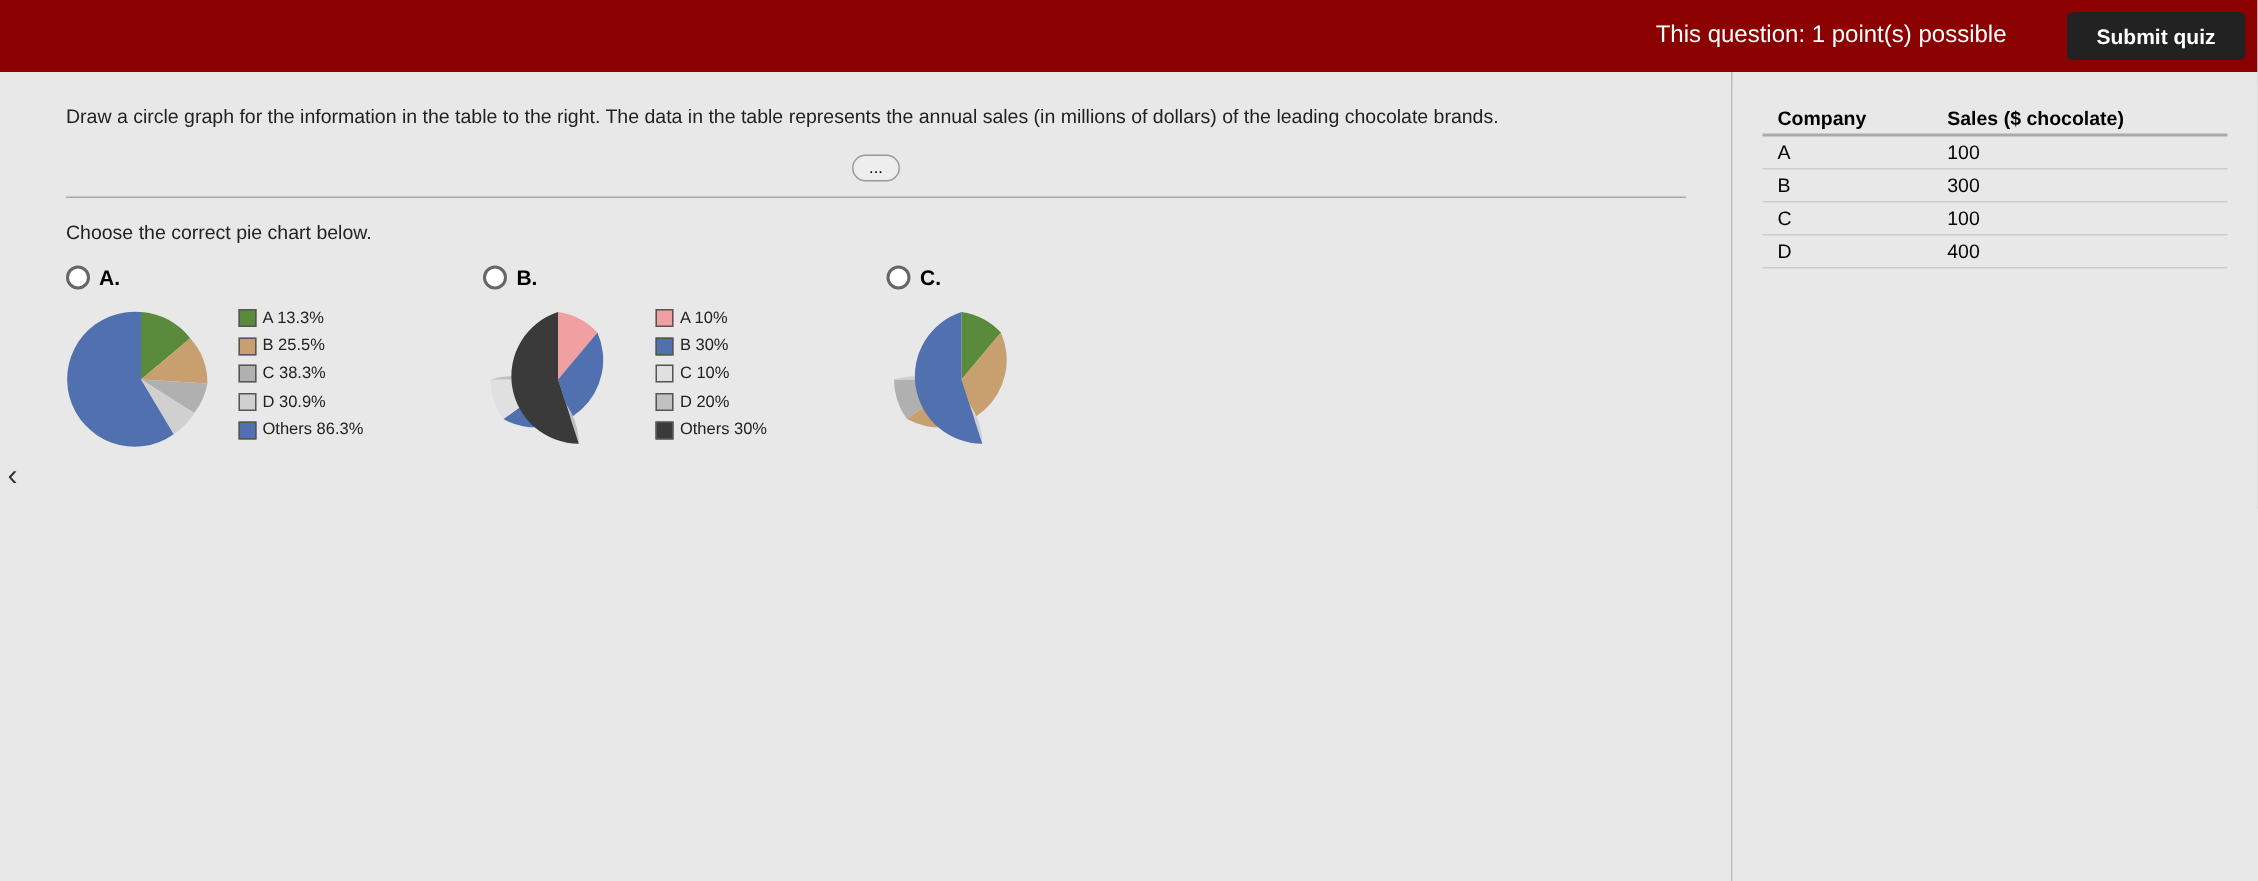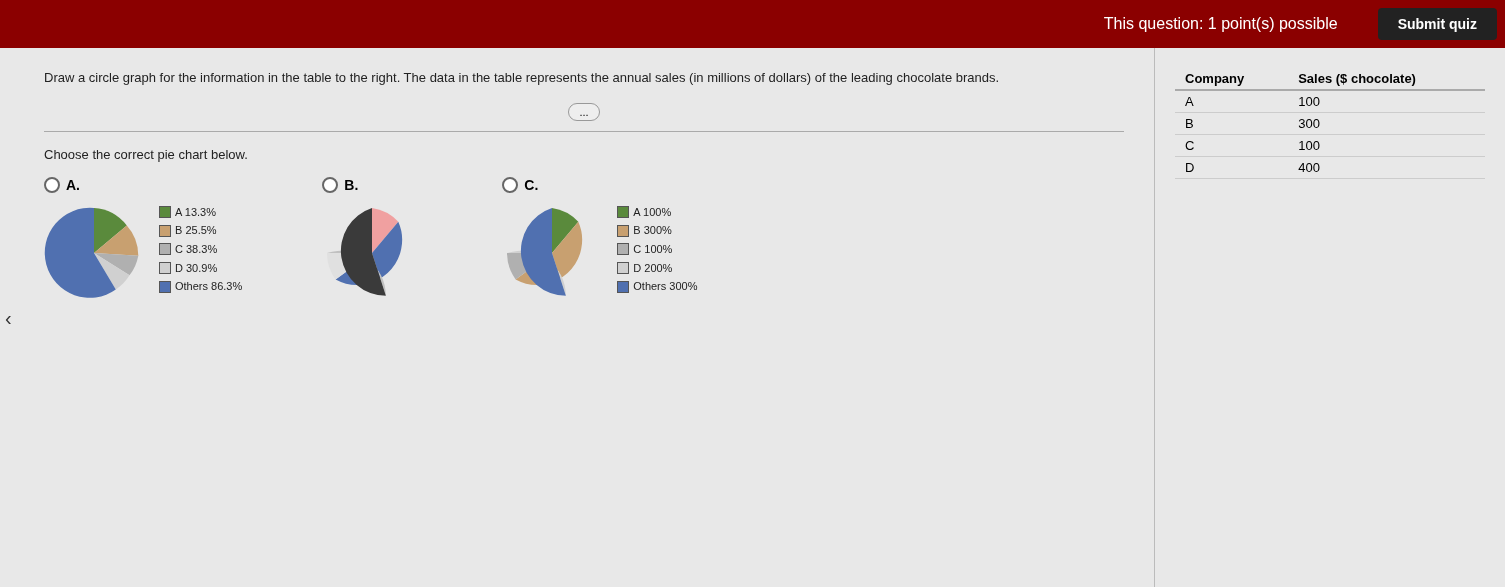--- a/index.html
+++ b/index.html
@@ -234,61 +234,61 @@
 
               <path d="M50,50 L76.3,18.7 A45,45 0 0,1 13.6,76.4 Z" fill="#5070b0"></path>
 
               <path d="M50,50 L13.6,76.4 A45,45 0 0,1 5,50 Z" fill="#e0e0e0"></path>
 
               <path d="M50,50 L5,50 A45,45 0 0,1 63.9,92.8 Z" fill="#c0c0c0"></path>
 
               <path d="M50,50 L63.9,92.8 A45,45 0 0,1 50,5 Z" fill="#3a3a3a"></path>
             </svg>
           </div>
+          <div class="legend">
+            <div class="legend-item">
+              <span class="legend-color" style="background:#f0a0a0;"></span>
+              <span>A 10%</span>
+            </div>
+            <div class="legend-item">
+              <span class="legend-color" style="background:#5070b0;"></span>
+              <span>B 30%</span>
+            </div>
+            <div class="legend-item">
+              <span class="legend-color" style="background:#e0e0e0;"></span>
+              <span>C 10%</span>
+            </div>
+            <div class="legend-item">
+              <span class="legend-color" style="background:#c0c0c0;"></span>
+              <span>D 20%</span>
+            </div>
+            <div class="legend-item">
+              <span class="legend-color" style="background:#3a3a3a;"></span>
+              <span>Others 30%</span>
+            </div>
+          </div>
         </div>
       </div>
 
       <div class="option">
         <div class="option-label-row">
           <span class="radio-circle"></span>
           <span class="option-letter">C.</span>
         </div>
         <div class="chart-row">
           <div class="pie-container">
             <svg width="100" height="100" viewBox="0 0 100 100">
 
               <path d="M50,50 L50,5 A45,45 0 0,1 76.3,18.7 Z" fill="#5a8a3c"></path>
               <path d="M50,50 L76.3,18.7 A45,45 0 0,1 13.6,76.4 Z" fill="#c8a070"></path>
               <path d="M50,50 L13.6,76.4 A45,45 0 0,1 5,50 Z" fill="#b0b0b0"></path>
               <path d="M50,50 L5,50 A45,45 0 0,1 63.9,92.8 Z" fill="#d0d0d0"></path>
               <path d="M50,50 L63.9,92.8 A45,45 0 0,1 50,5 Z" fill="#5070b0"></path>
             </svg>
           </div>
-          <div class="legend">
-            <div class="legend-item">
-              <span class="legend-color" style="background:#5a8a3c;"></span>
-              <span>A 100%</span>
-            </div>
-            <div class="legend-item">
-              <span class="legend-color" style="background:#c8a070;"></span>
-              <span>B 300%</span>
-            </div>
-            <div class="legend-item">
-              <span class="legend-color" style="background:#b0b0b0;"></span>
-              <span>C 100%</span>
-            </div>
-            <div class="legend-item">
-              <span class="legend-color" style="background:#d0d0d0;"></span>
-              <span>D 200%</span>
-            </div>
-            <div class="legend-item">
-              <span class="legend-color" style="background:#5070b0;"></span>
-              <span>Others 300%</span>
-            </div>
-          </div>
         </div>
       </div>
 
     </div>
   </div>
 
   <div class="right-panel table-container">
     <table class="data-table">
       <thead>
         <tr>

